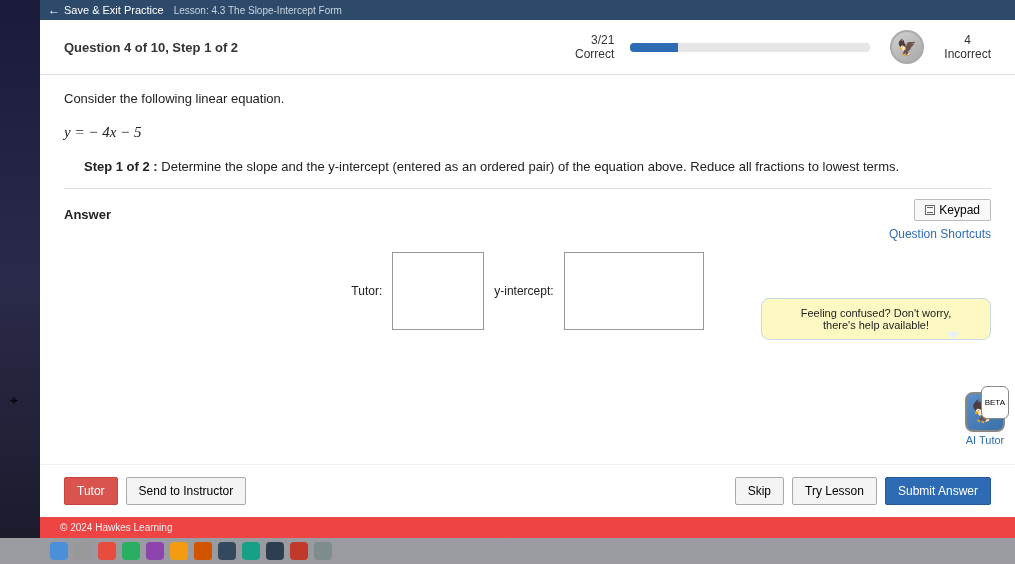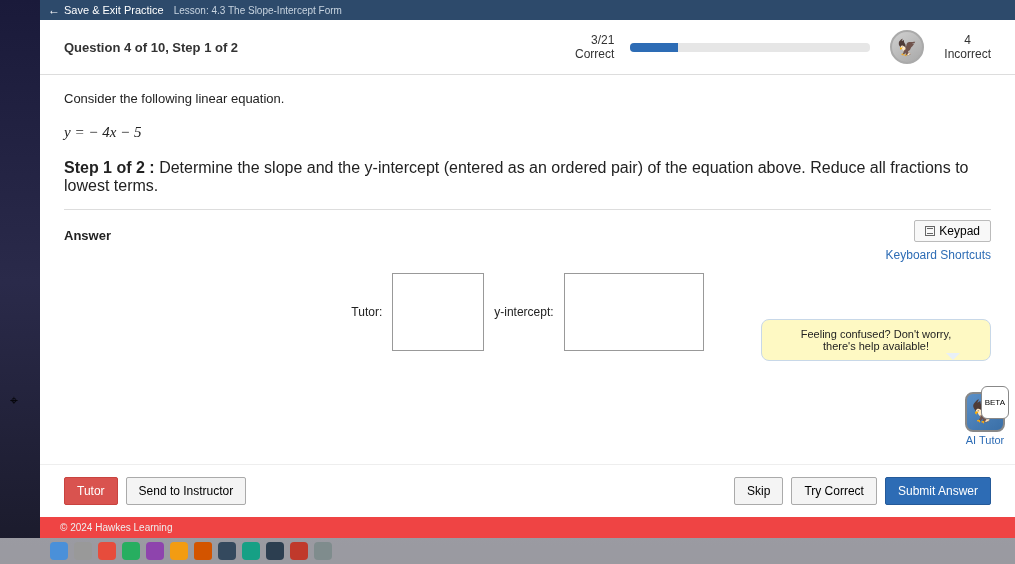--- a/index.html
+++ b/index.html
@@ -91,21 +91,21 @@
       color: #222;
     }
     .prompt { margin-bottom: 18px; }
     .equation {
       text-align: left;
       font-family: 'Times New Roman', serif;
       font-style: italic;
       font-size: 15px;
       margin: 8px 0 18px;
     }
-    .step-line { font-size: 16px; }
+    .step-line { font-size: 13px; margin-left: 20px; }
     .step-label { font-weight: bold; }
     .answer-section {
       border-top: 1px solid #ddd;
       margin-top: 14px;
       padding-top: 18px;
       position: relative;
     }
     .answer-title { font-weight: bold; font-size: 13px; margin-bottom: 8px;}
     .keypad-corner {
       position: absolute;
@@ -296,21 +296,21 @@
     </div>
 
     <div class="answer-section">
       <div class="answer-title">Answer</div>
 
       <div class="keypad-corner">
         <button class="keypad-btn">
           <span class="keypad-ico"></span>
           <span>Keypad</span>
         </button>
-        <div class="kb-shortcuts">Keyboard Shortcuts</div>
+        <div class="kb-shortcuts">Question Shortcuts</div>
       </div>
 
       <div class="inputs-row">
         <span class="field-label">Tutor:</span>
         <input class="answer-box slope-box" value="" style="">
         <span class="field-label">y-intercept:</span>
         <input class="answer-box yint-box" value="" style="">
       </div>
 
       <div class="help-bubble">Feeling confused? Don't worry, there's help available!</div>
@@ -323,21 +323,21 @@
       <div class="ai-icon">🦅</div>
     </div>
     <div class="ai-label">AI Tutor</div>
   </div>
 
   <div class="footer">
     <button class="btn btn-tutor">Tutor</button>
     <button class="btn">Send to Instructor</button>
     <span class="spacer"></span>
     <button class="btn">Skip</button>
-    <button class="btn">Try Correct</button>
+    <button class="btn">Try Lesson</button>
     <button class="btn btn-submit">Submit Answer</button>
   </div>
 
   <div class="copyright">© 2024 Hawkes Learning</div>
 </div>
 
 <div class="dock">
   <div class="dock-item" style="background:#4a90d9"></div>
   <div class="dock-item" style="background:#999"></div>
   <div class="dock-item" style="background:#e74c3c"></div>

